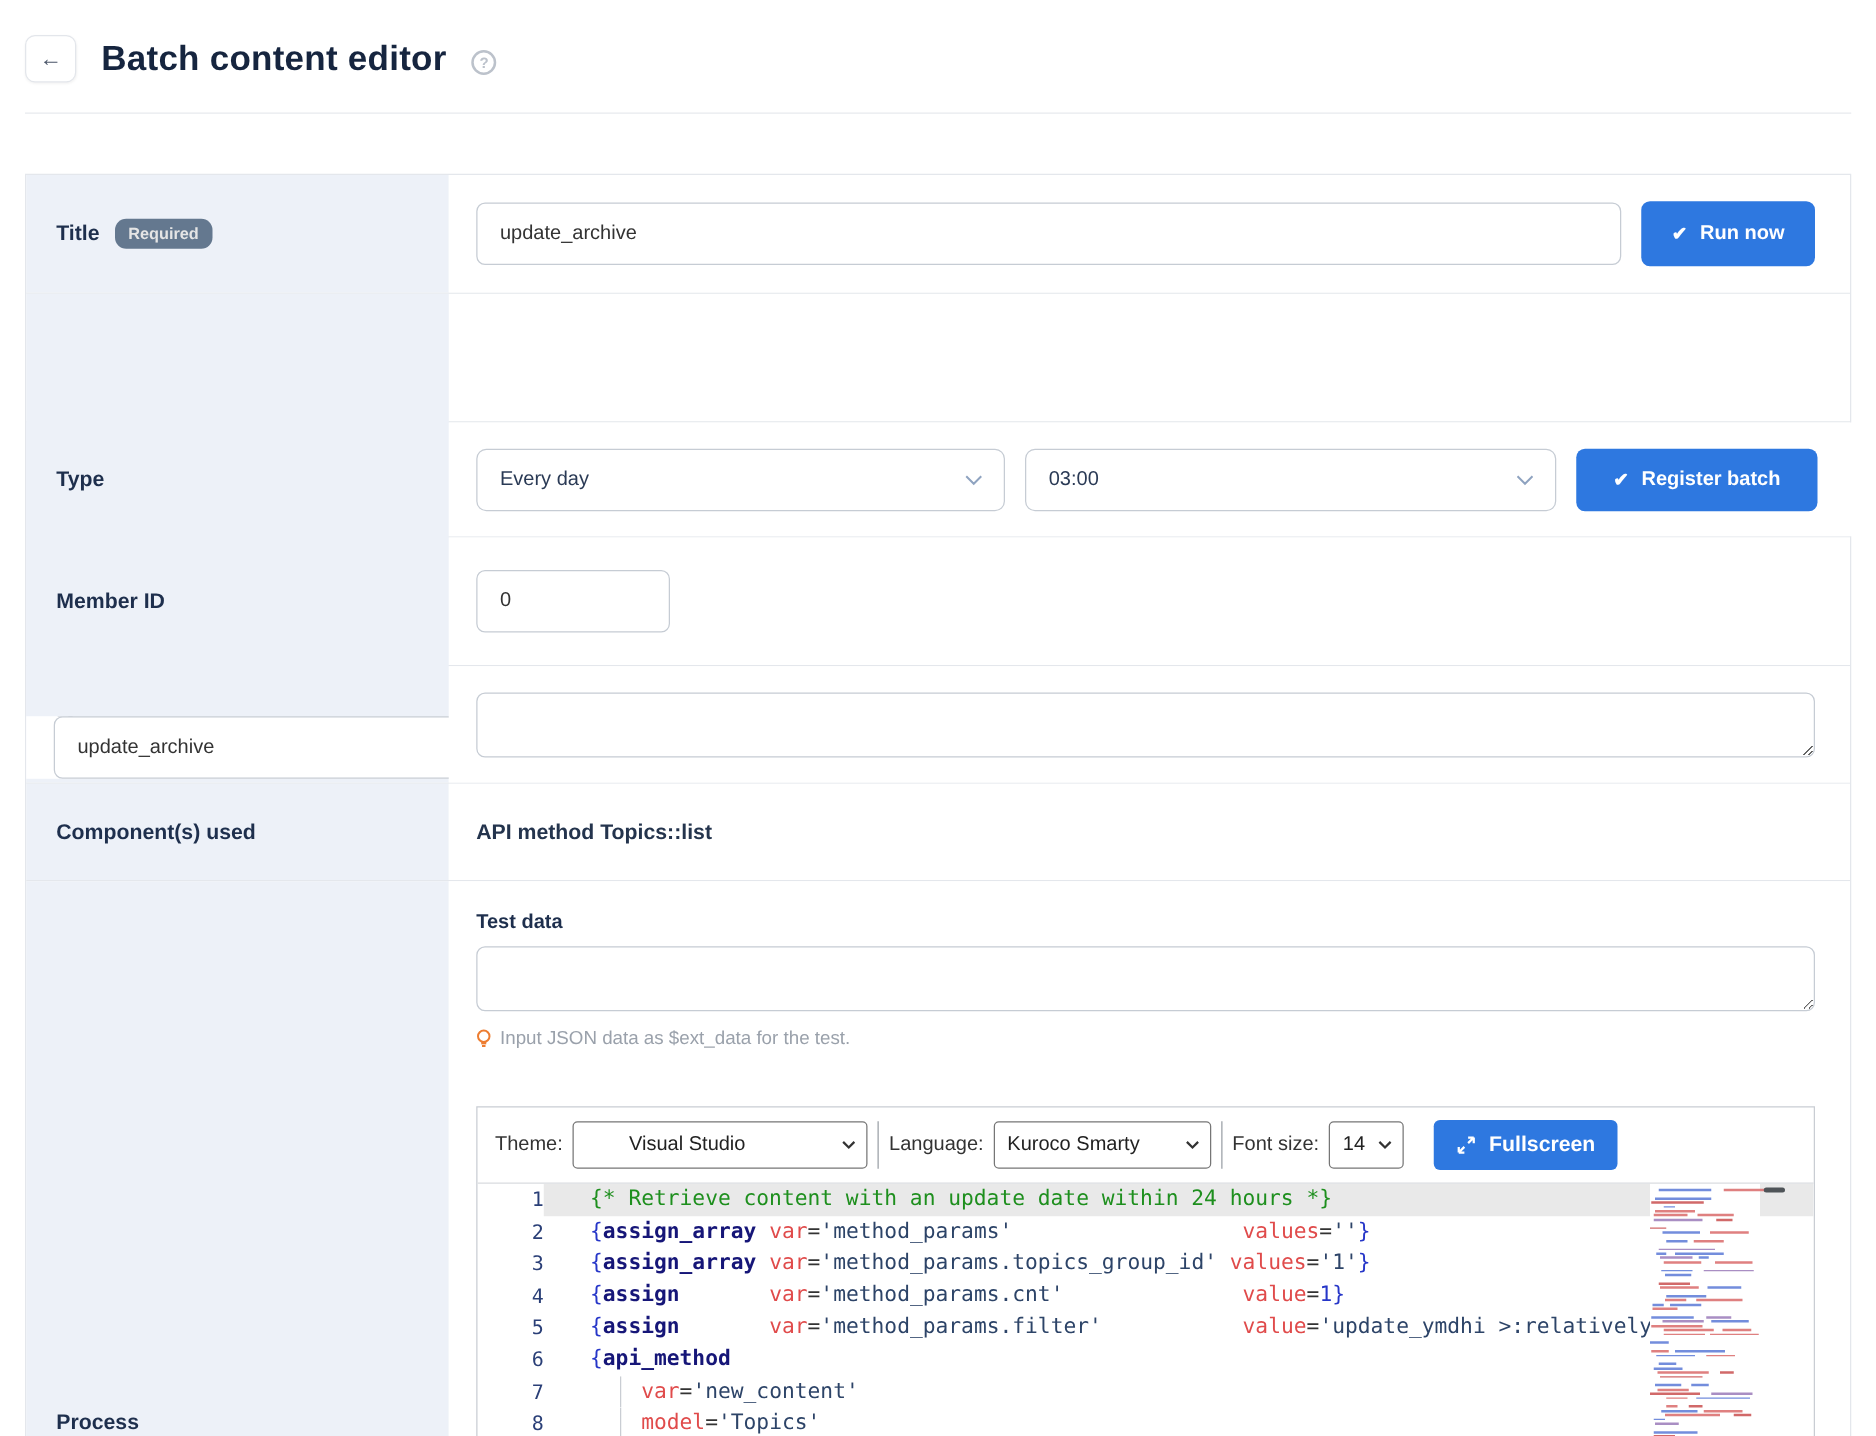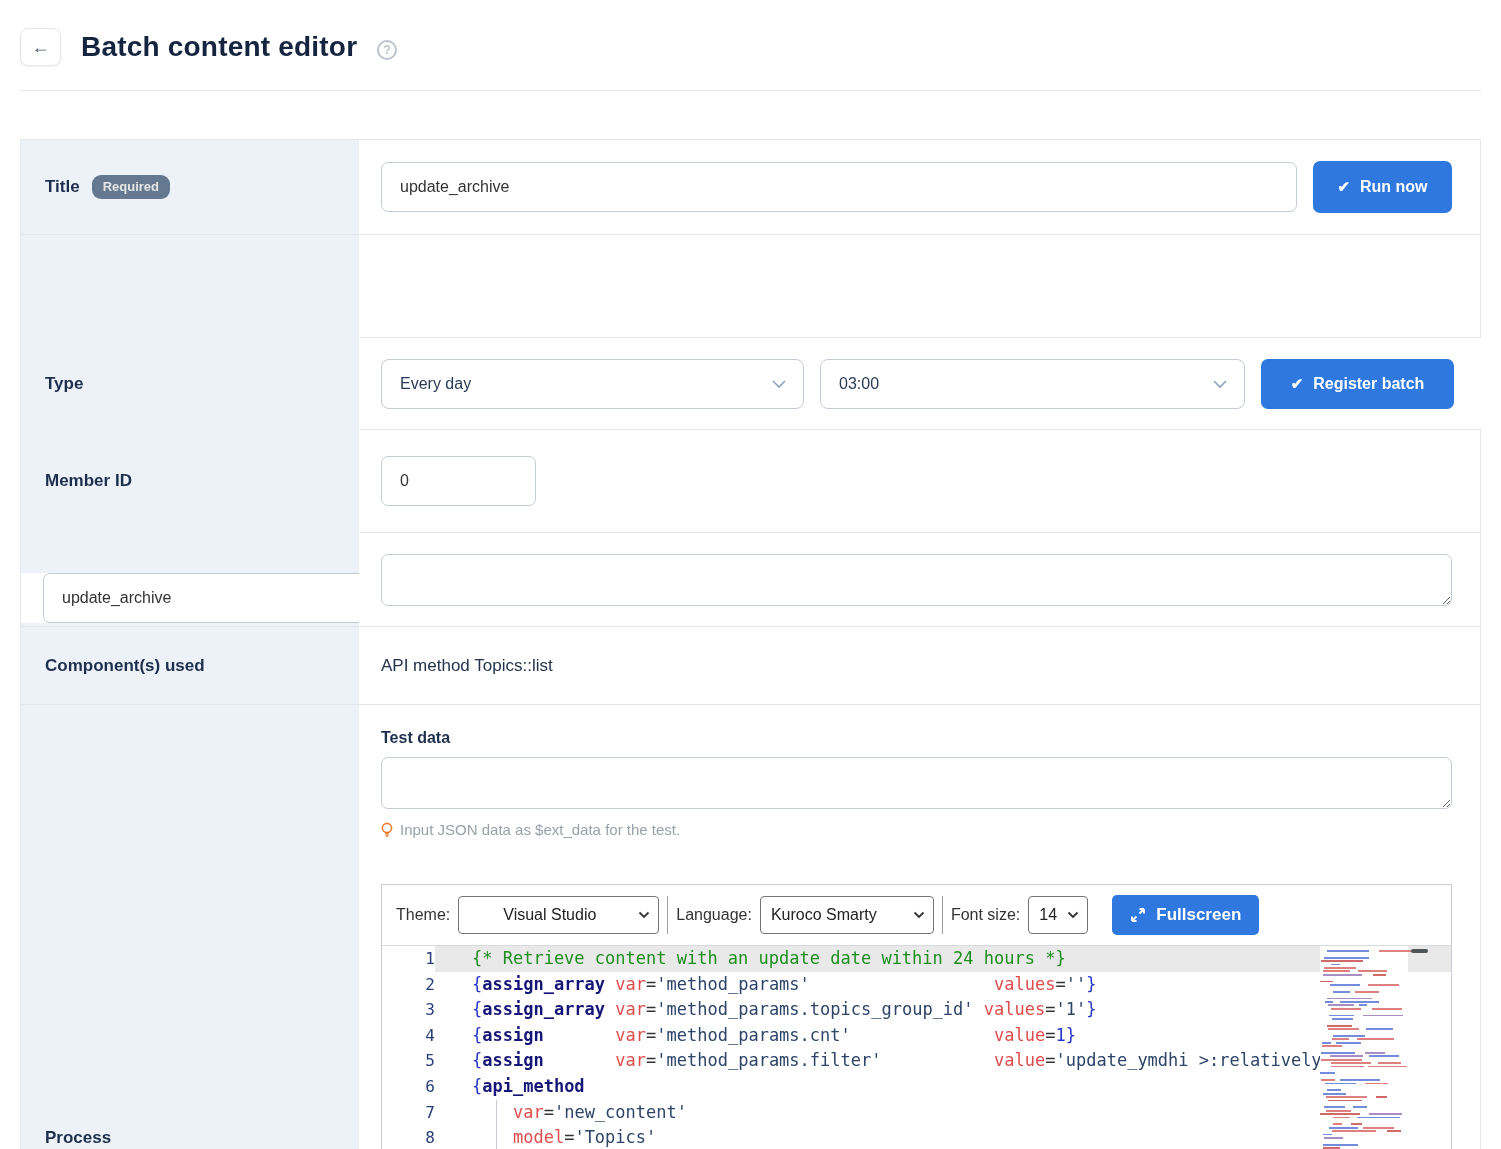--- a/index.html
+++ b/index.html
@@ -36,21 +36,21 @@
   .btn-blue .chk { font-size:15px; }
 
   .dropdown { height:50px; border:1px solid #c6ccd4; border-radius:8px; background:#fff;
     display:flex; align-items:center; justify-content:space-between; padding:0 16px 0 18px;
     font-size:16px; color:#2a3a55; cursor:pointer; }
   .chev svg { display:block; }
 
   textarea.memo-area { width:100%; height:52px; border:1px solid #c6ccd4; border-radius:7px;
     font-size:16px; padding:8px 12px; color:#333; font-family:"Liberation Sans", sans-serif; resize:both; }
 
-  .static-text { font-size:17px; color:#24344d; }
+  .static-text { font-size:17px; color:#24344d;font-weight:bold; }
 
   
   .row-process { height:866px; }
   .row-process .flabel { align-items:center; }
   .row-process .fcontent { display:block; padding-top:24px; }
   .section-label { font-size:16px; font-weight:700; color:#1e2f4d; margin-bottom:10px; }
   .hint { display:flex; align-items:center; gap:7px; margin-top:8px; font-size:15px; color:#9aa1ab; }
   .bulb { width:12px; height:16px; }
 
   
@@ -180,21 +180,21 @@
           <rect x="4" y="10.5" width="4" height="2" fill="#ed7d31"></rect>
           <rect x="4.6" y="13" width="2.8" height="1.6" fill="#ed7d31"></rect>
         </svg>
         <span>Input JSON data as $ext_data for the test.</span>
       </div>
 
       
       <div class="editor-panel">
         <div class="editor-toolbar">
           <span class="tool-label">Theme:</span>
-          <div class="tselect" style="width:201px;padding-left:44px;">
+          <div class="tselect" style="width:236px;padding-left:44px;">
             <span>Visual Studio</span>
             <svg width="12" height="8" viewBox="0 0 12 8">
                 <path d="M1.5 1.5 L6 6 L10.5 1.5" fill="none" stroke="#333" stroke-width="1.8"></path>
               </svg>
           </div>
           <div class="tool-sep"></div>
           <span class="tool-label">Language:</span>
           <div class="tselect" style="width:174px;">
             <span>Kuroco Smarty</span>
             <svg width="12" height="8" viewBox="0 0 12 8">

